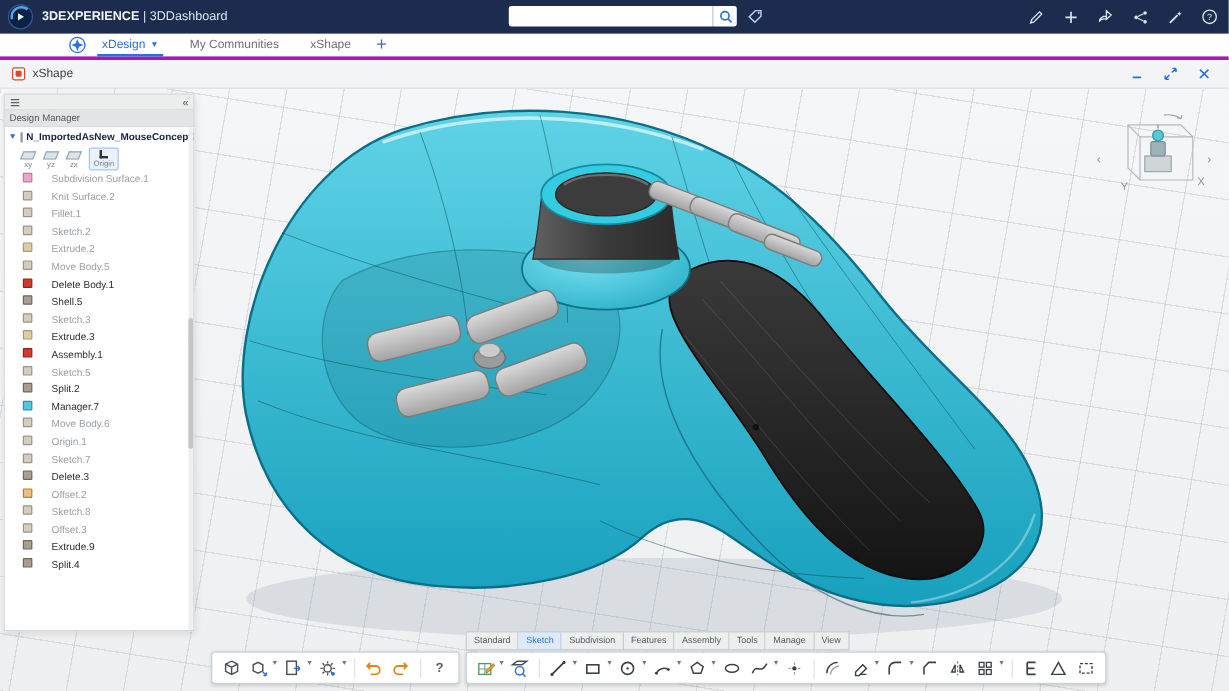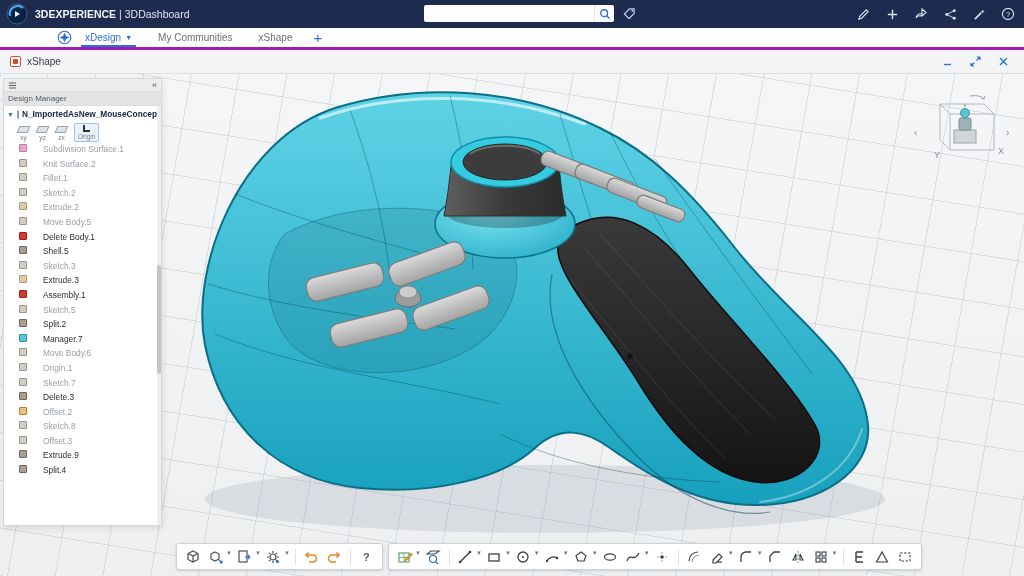--- a/index.html
+++ b/index.html
@@ -427,20 +427,30 @@
       <g>
         <rect x="44" y="40" width="22" height="13" fill="#d0d5d8" stroke="#9aa6ad"></rect>
         <rect x="49" y="28" width="12" height="12" rx="2" fill="#9db3b8" stroke="#7b8d93"></rect>
         <circle cx="55" cy="23" r="4.5" fill="#57c7d4" stroke="#2f97a8"></circle>
         <path d="M55 17v-3" stroke="#7b8d93"></path>
       </g>
       <text x="24" y="68" font-size="9" fill="#8a9198">Y</text>
       <text x="88" y="64" font-size="9" fill="#8a9198">X</text>
     </svg>
 
+    <div class="ctx-tabs">
+      <div class="ctx-tab">Standard</div>
+      <div class="ctx-tab active">Sketch</div>
+      <div class="ctx-tab">Subdivision</div>
+      <div class="ctx-tab">Features</div>
+      <div class="ctx-tab">Assembly</div>
+      <div class="ctx-tab">Tools</div>
+      <div class="ctx-tab">Manage</div>
+      <div class="ctx-tab">View</div>
+    </div>
 
     <div class="dock dock-left">
       <span class="tool">
         <svg width="16" height="16" viewBox="0 0 16 16" fill="none" stroke="#4a4f54" stroke-width="1.2">
             <path d="M8 2l5 2.5v6L8 13 3 10.5v-6z"></path>
             <path d="M3 4.5 8 7l5-2.5M8 7v6"></path>
           </svg>
       </span>
       <span class="tool">
         <svg width="16" height="16" viewBox="0 0 16 16" fill="none" stroke="#4a4f54" stroke-width="1.2">

